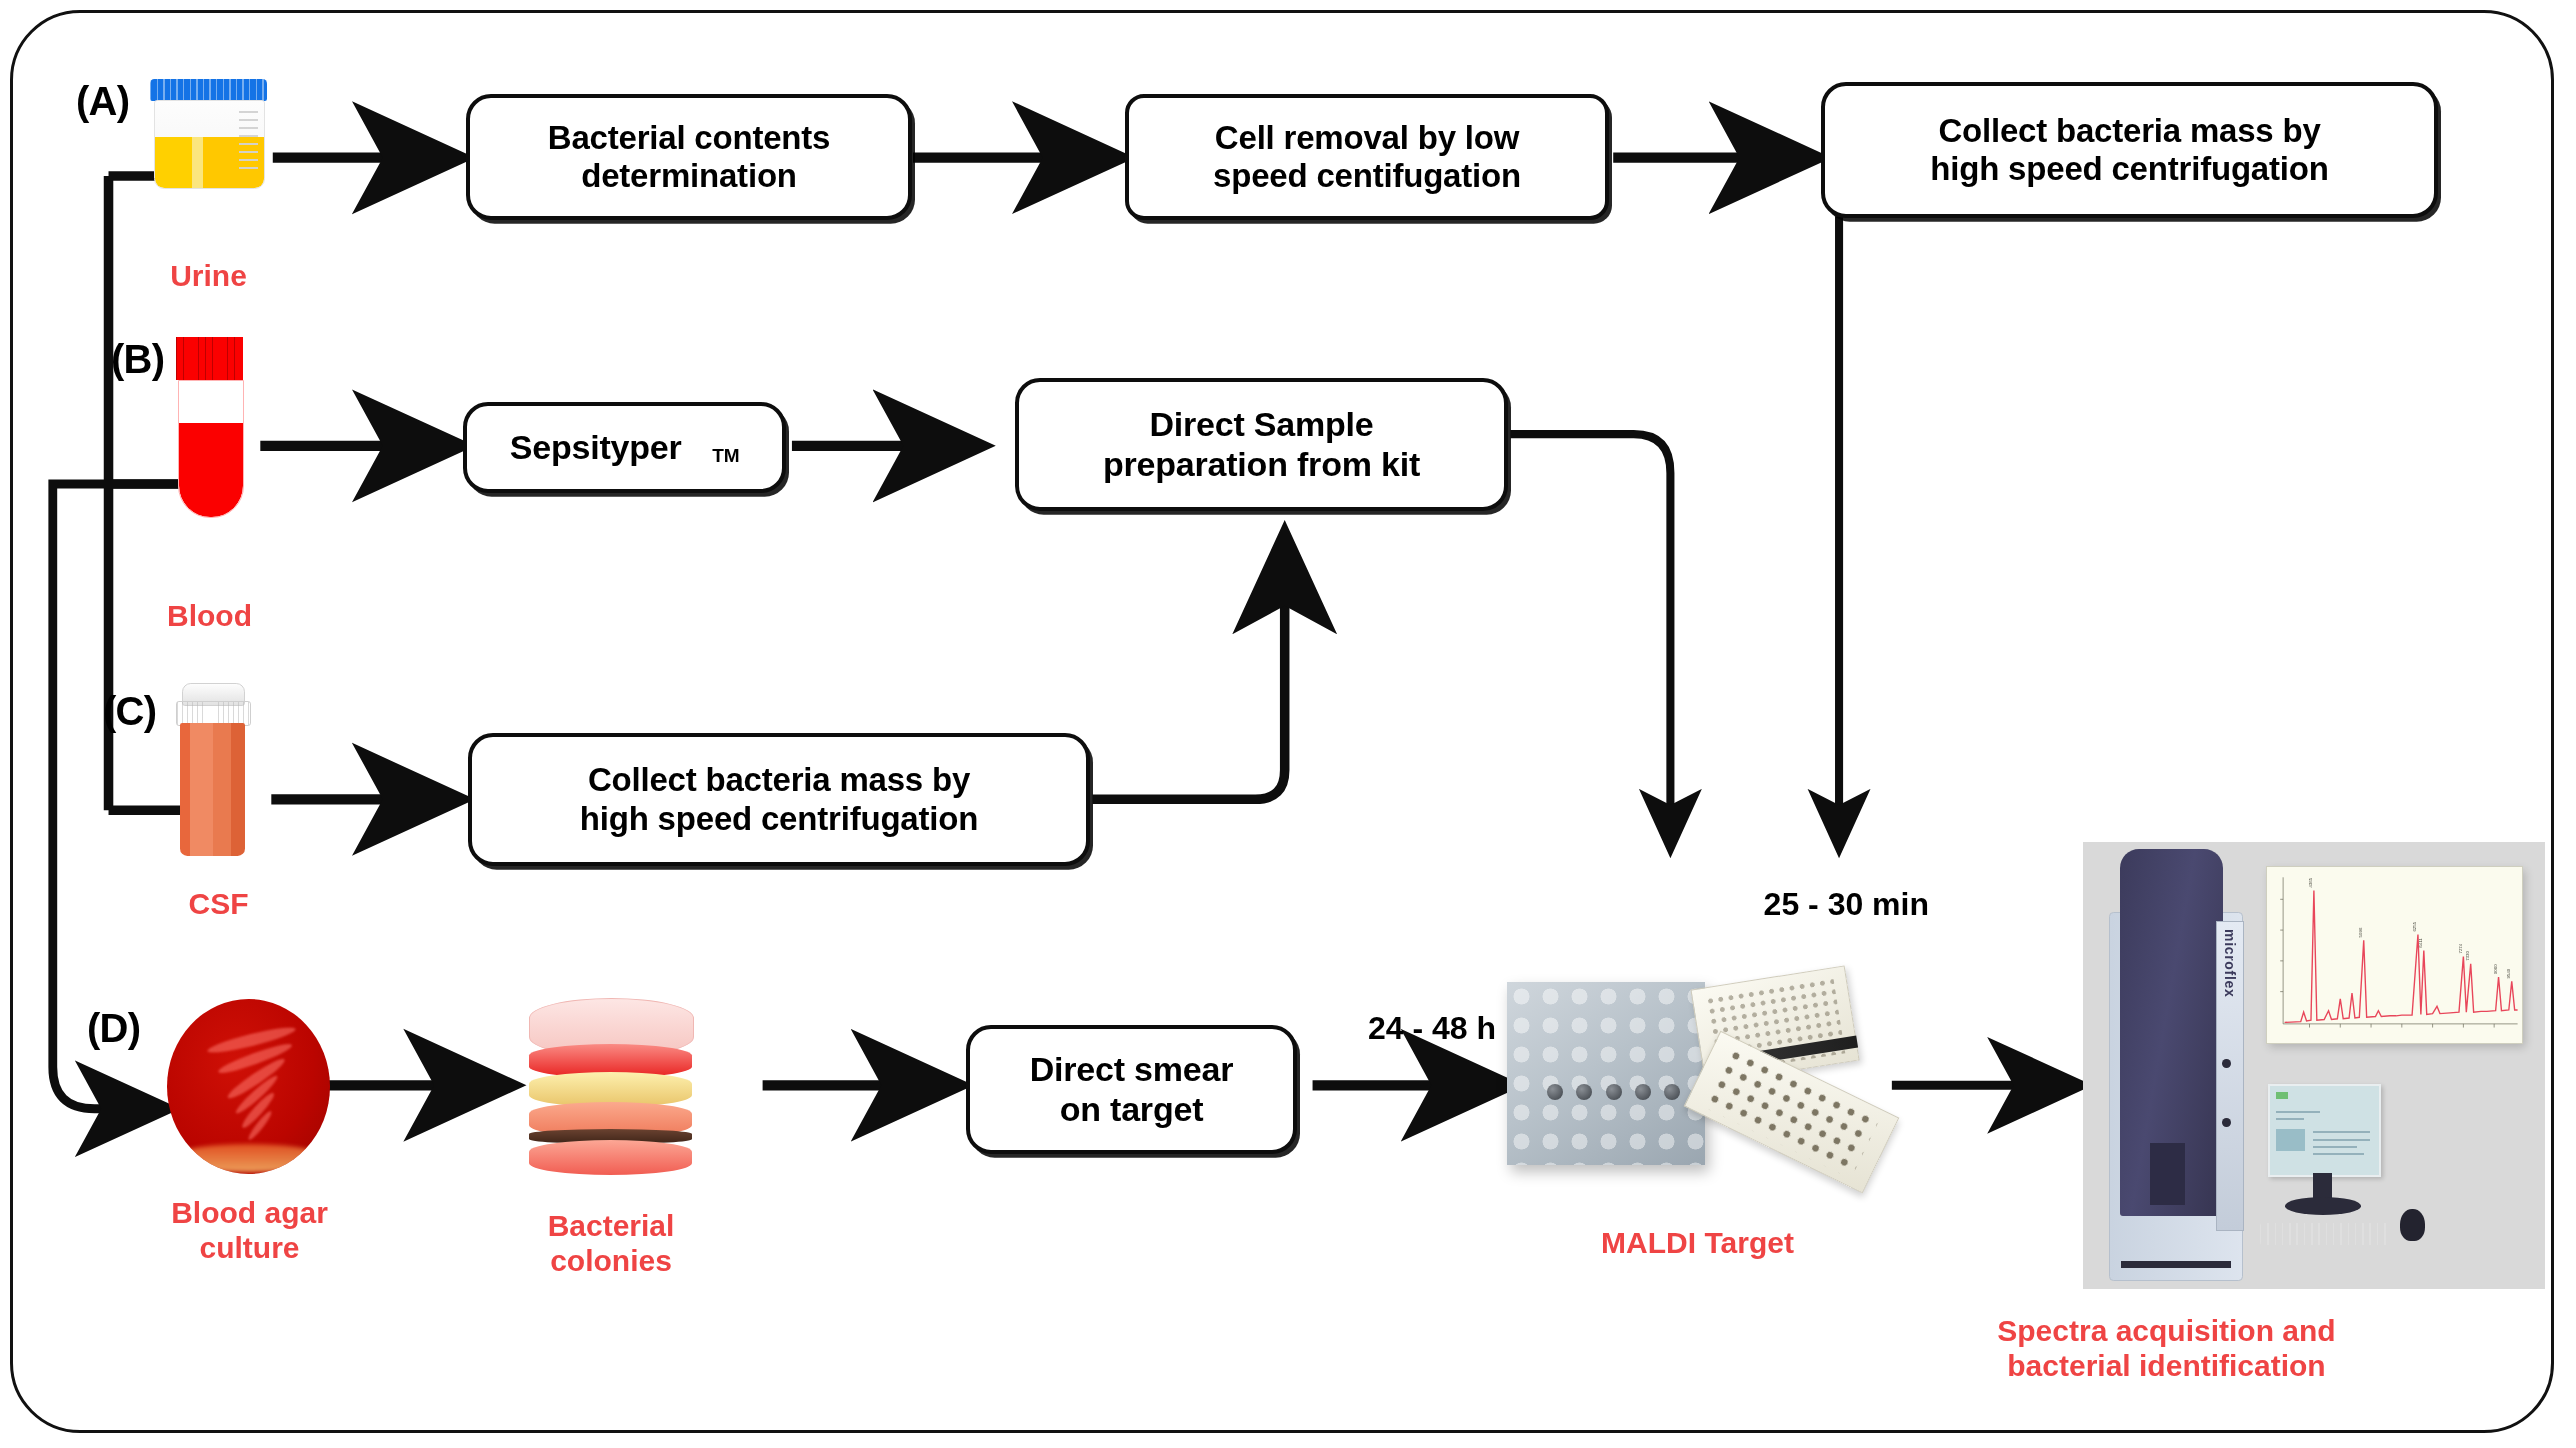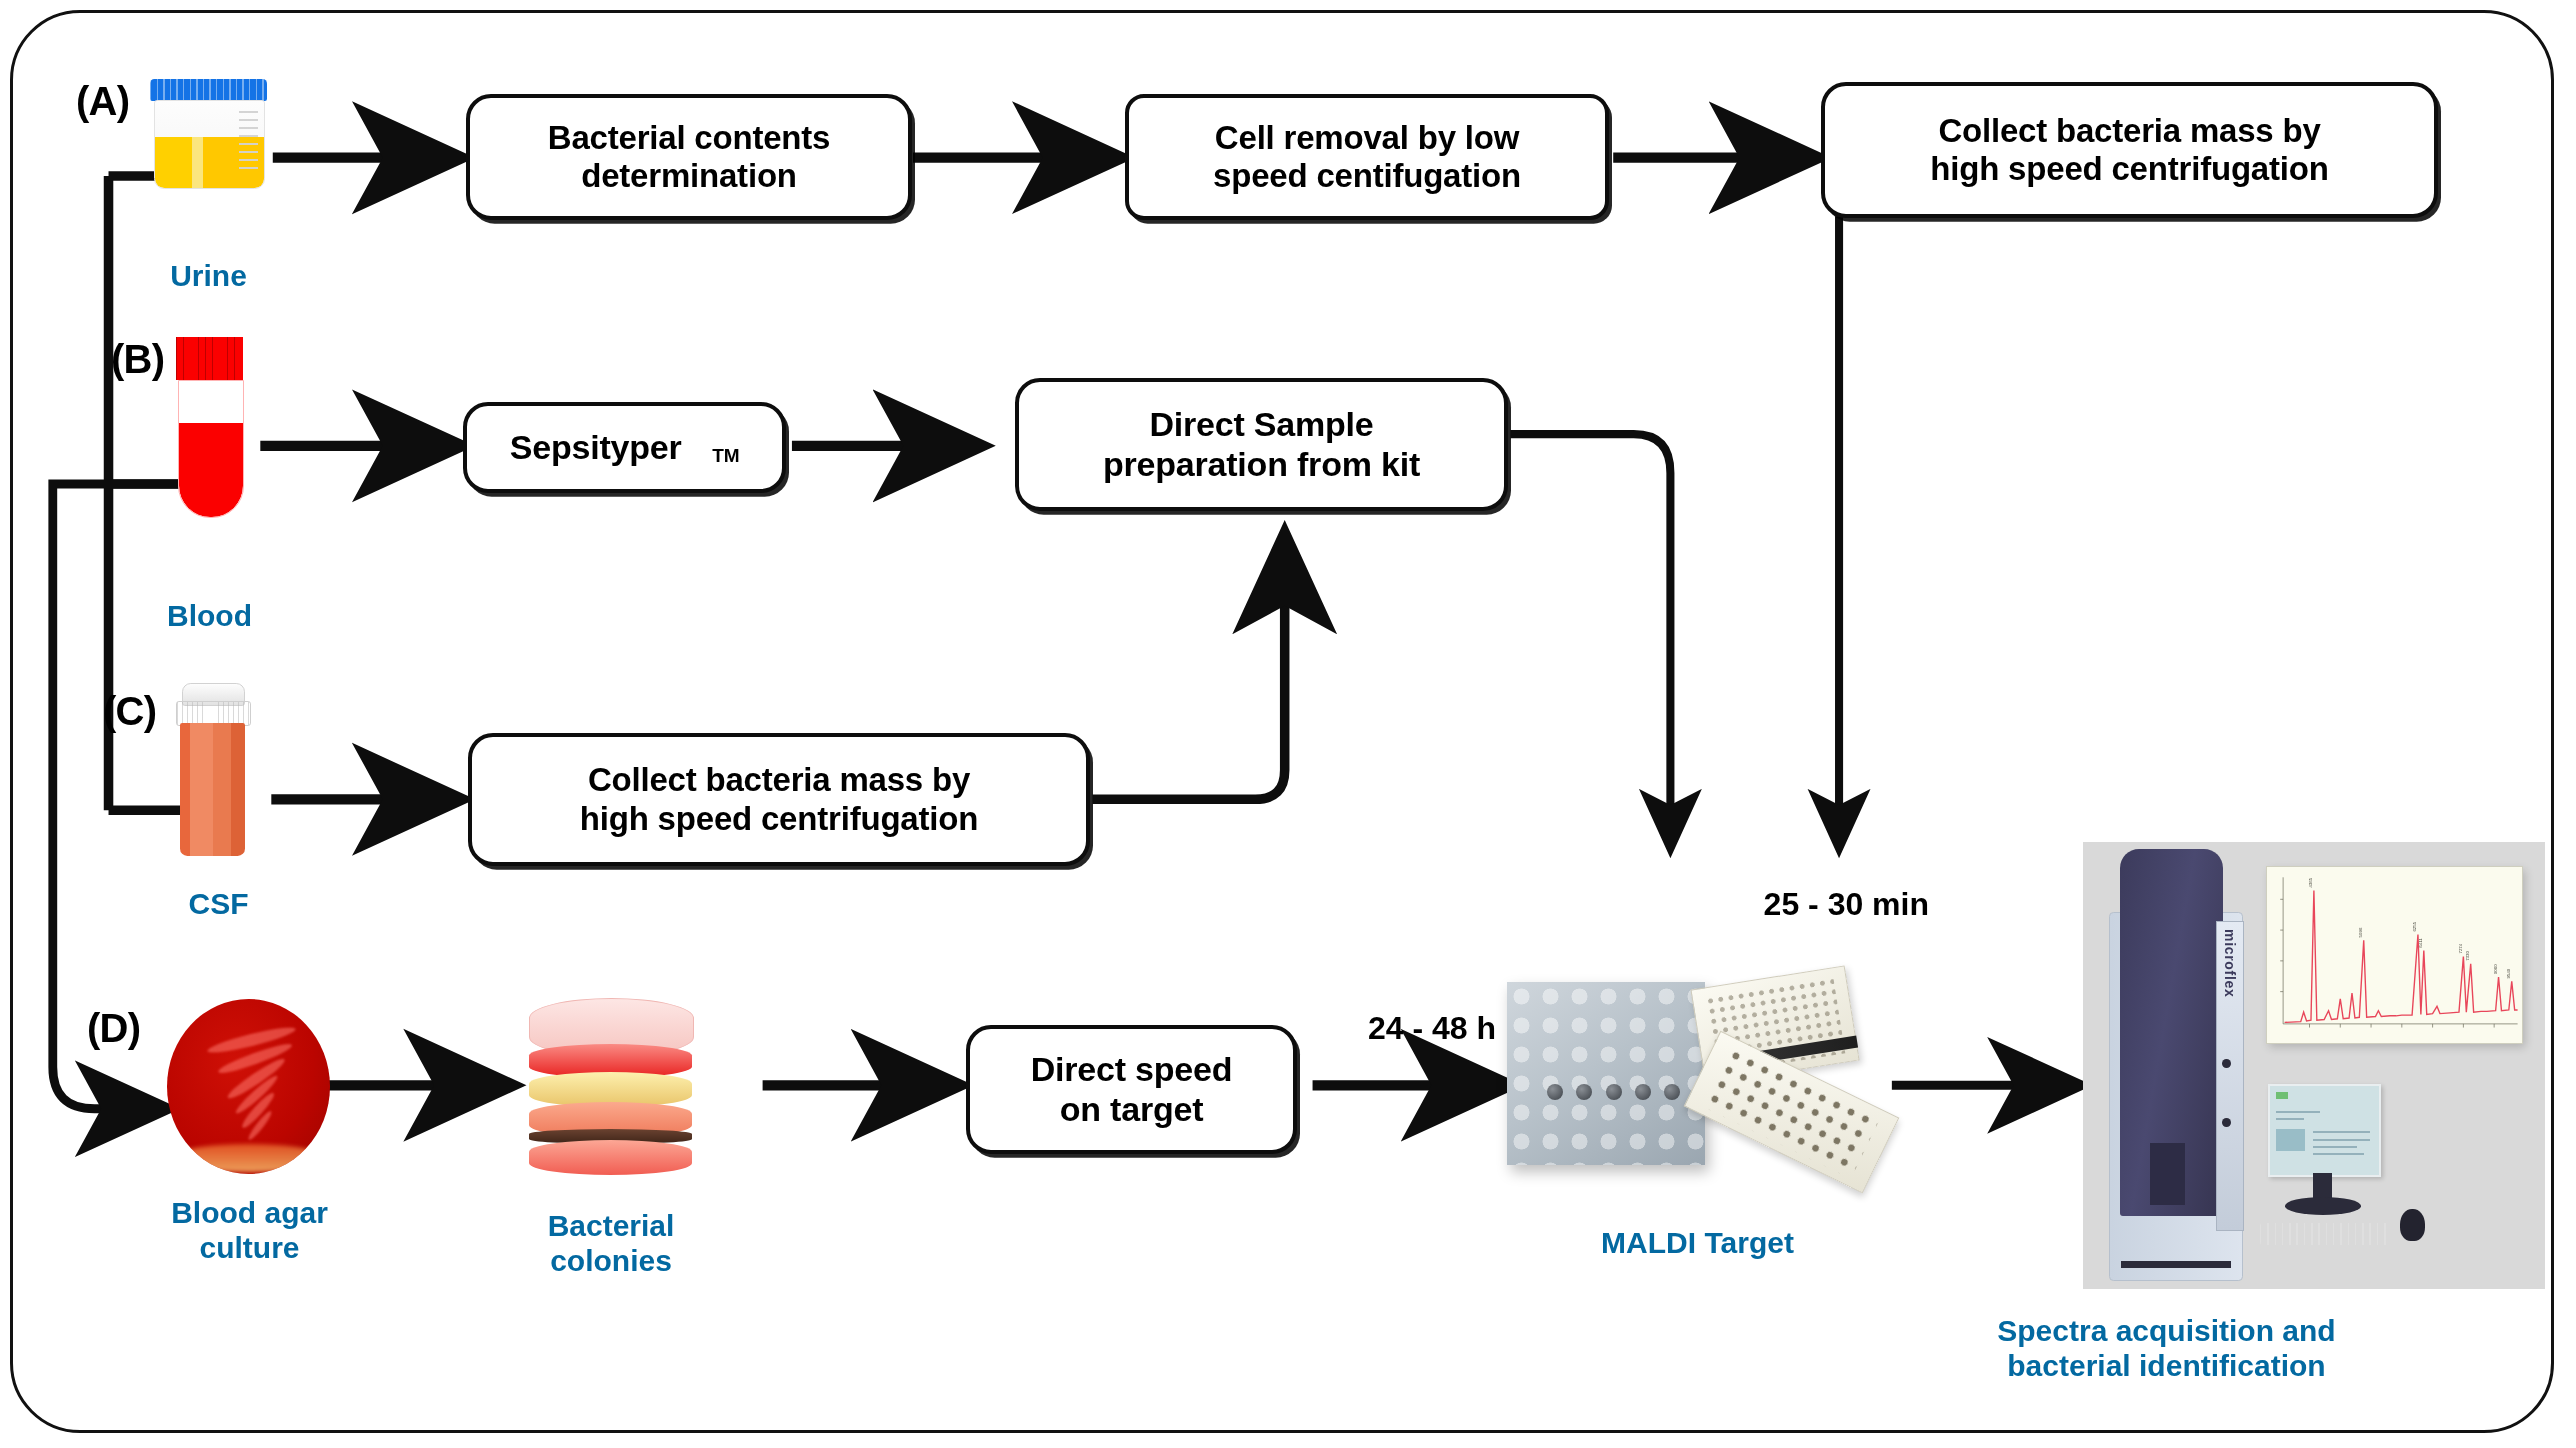--- a/index.html
+++ b/index.html
@@ -55,21 +55,21 @@
     font-weight: bold;
     font-size: 40px;
     color: #000;
     letter-spacing: -0.7px;
   }
   
   .caption {
     position: absolute;
     font-weight: bold;
     font-size: 30px;
-    color: #0369a1;
+    color: #ef4444;
     text-align: center;
     line-height: 1.18;
     white-space: pre-line;
   }
   .timelabel {
     position: absolute;
     font-weight: bold;
     font-size: 32px;
     color: #000;
     text-align: right;
@@ -430,21 +430,21 @@
 
   <div class="pbox" style="left:468px; top:733px; width:622px; height:133px; font-size:33px;">
     <span>
       <span>Collect bacteria mass by</span>
       <span>high speed centrifugation</span>
     </span>
   </div>
 
   <div class="pbox" style="left:966px; top:1025px; width:331px; height:129px; font-size:34px;">
     <span>
-      <span>Direct speed</span>
+      <span>Direct smear</span>
       <span>on target</span>
     </span>
   </div>
 
   <div class="timelabel" style="left:1584px; top:886px; width:345px;">25 - 30 min</div>
   <div class="timelabel" style="left:1320px; top:1010px; width:176px;">24 - 48 h</div>
 
   <div class="art" style="left:1500px; top:975px; width:396px; height:220px;">
     <div class="maldi-plate" style="left:7.3px; top:7.3px; width:198px; height:183px;"></div>
     <div class="maldi-spot" style="left:47px;  top:109px;"></div>

